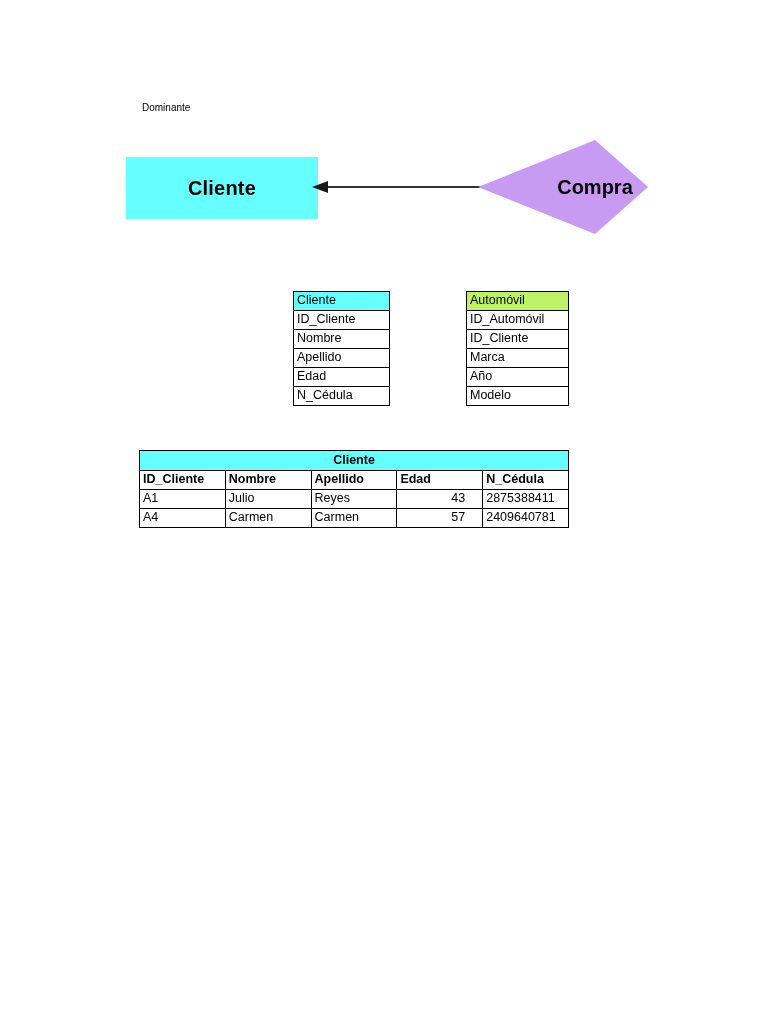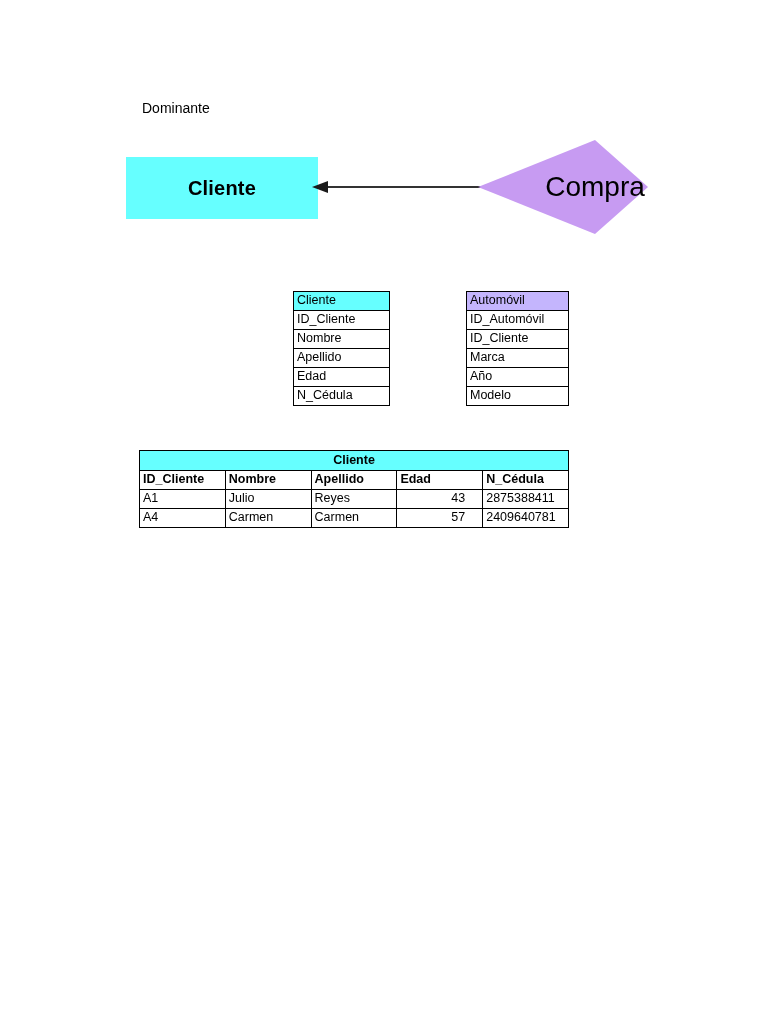--- a/index.html
+++ b/index.html
@@ -20,21 +20,21 @@
     left: 0; top: 0;
     width: 768px;
     height: 1024px;
   }
 
   
   .dominante-label {
     position: absolute;
     left: 142px;
     top: 100px;
-    font-size: 14px;
+    font-size: 10px;
     color: #000000;
     line-height: 16px;
     white-space: nowrap;
   }
 
   
   .entity-box {
     position: absolute;
     left: 126px;
     top: 157px;
@@ -70,22 +70,22 @@
     position: absolute;
     left: 0;
     top: 0;
     width: 172px;
     height: 96px;
     display: flex;
     align-items: center;
     justify-content: center;
     padding-left: 62px;
     box-sizing: border-box;
-    font-size: 28px;
-    font-weight: normal;
+    font-size: 20px;
+    font-weight: bold;
     color: #000000;
     pointer-events: none;
   }
 
   
   .connector {
     position: absolute;
     left: 312px;
     top: 176px;
     width: 176px;
@@ -102,21 +102,21 @@
   .attr-table td {
     border: 1px solid #000000;
     padding: 0 2px 1px 3px;
     font-size: 12.5px;
     line-height: 17px;
     height: 17px;
     color: #000000;
     white-space: nowrap;
   }
   .attr-table td.hdr-strong { background: #66FFFF; }
-  .attr-table td.hdr-light  { background: #c4b5fd; }
+  .attr-table td.hdr-light  { background: #bef264; }
 
   #attr-cliente   { left: 293px; top: 291px; width: 97px; }
   #attr-automovil { left: 466px; top: 291px; width: 103px; }
 
   
   .data-table {
     position: absolute;
     left: 139px;
     top: 450px;
     width: 430px;

